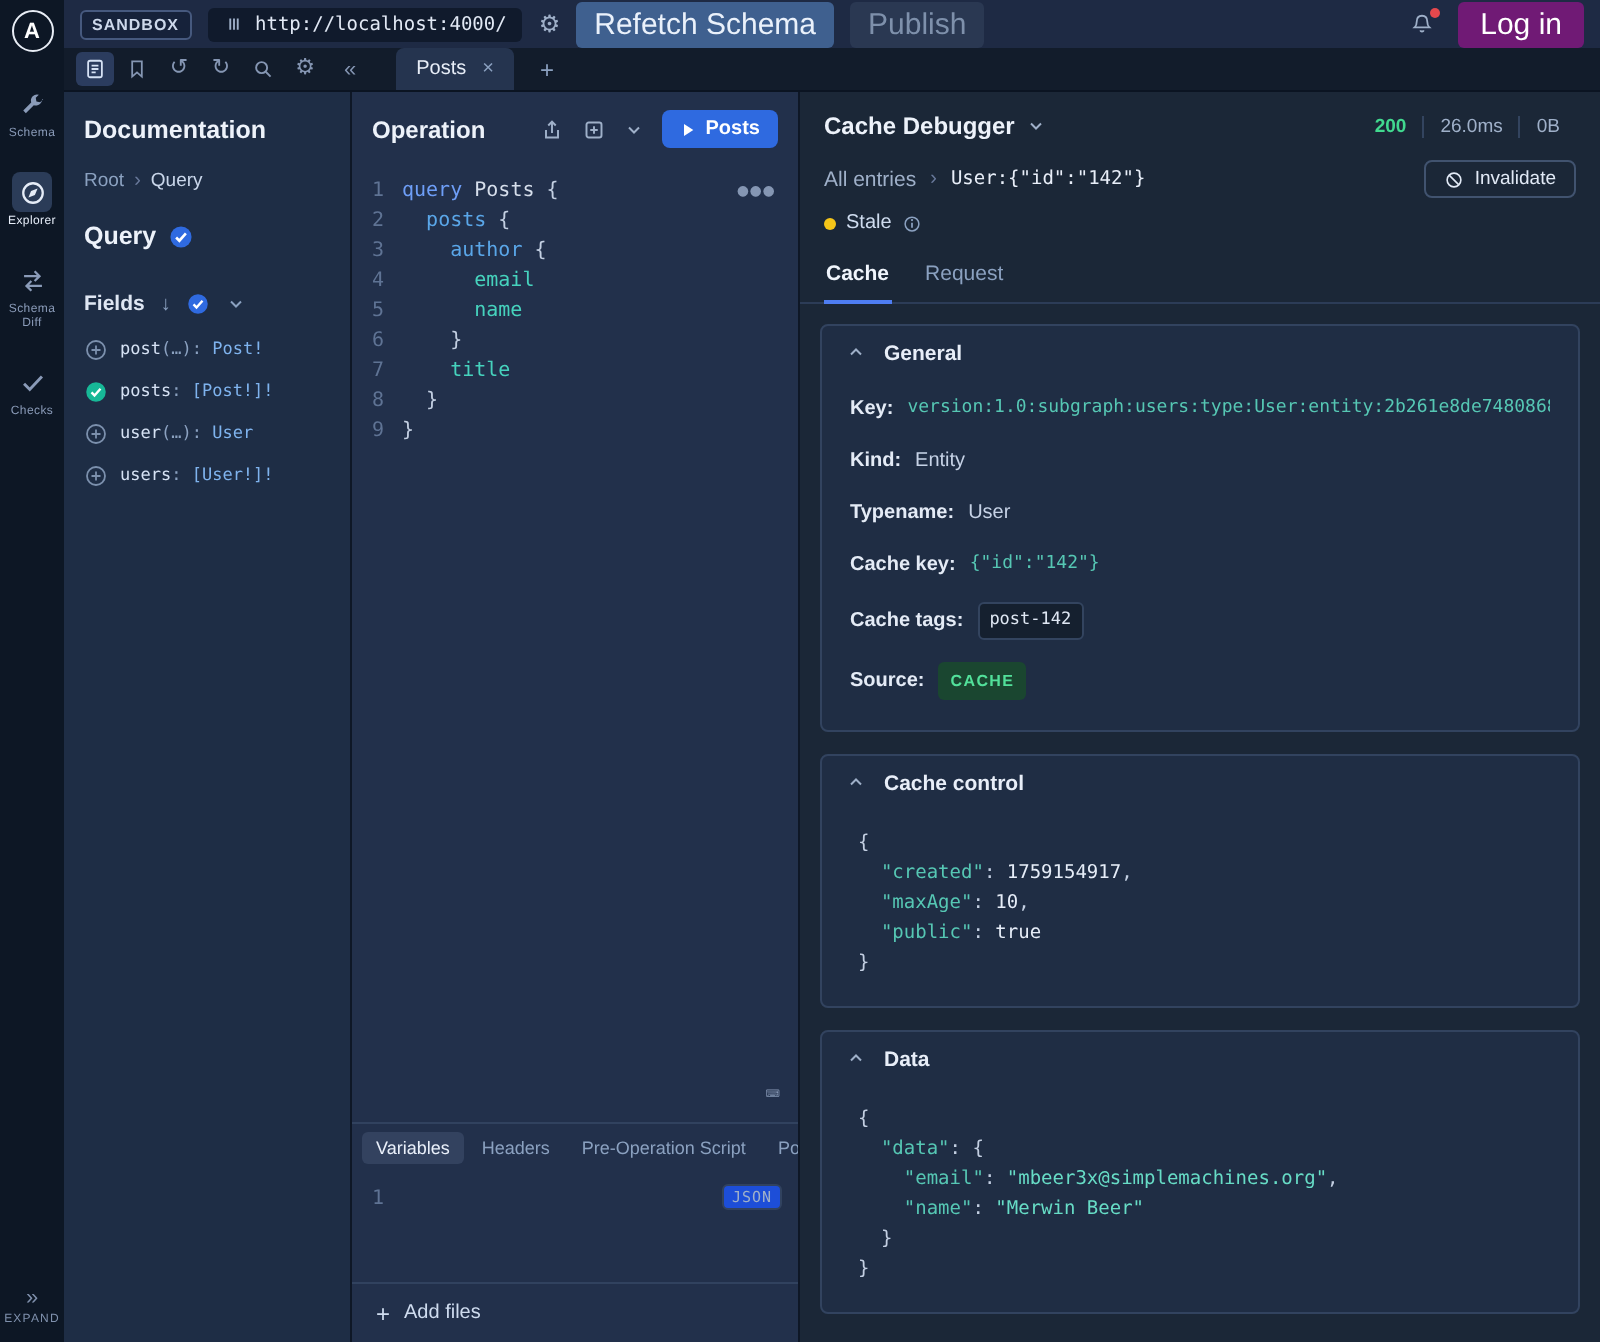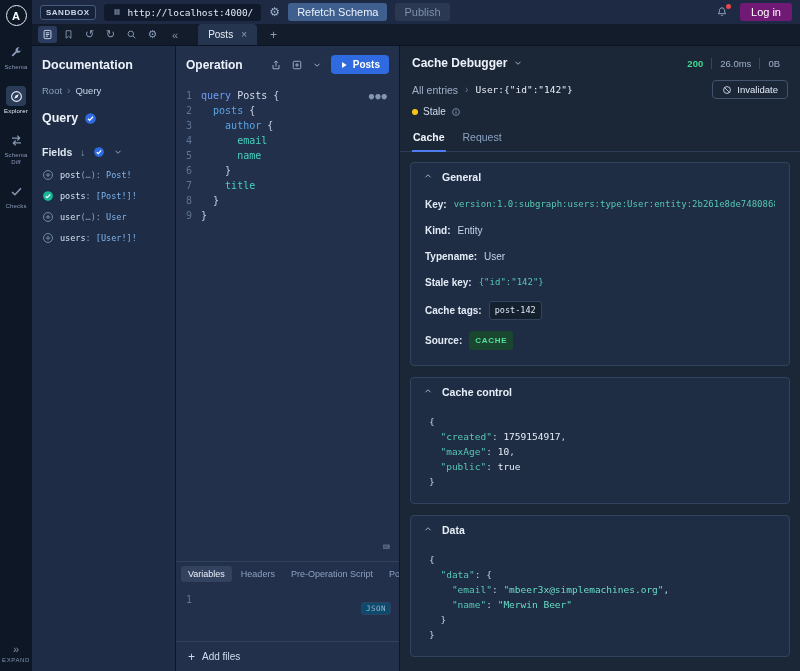--- a/index.html
+++ b/index.html
@@ -18,21 +18,21 @@
   .rail-bottom { margin-top:auto; margin-bottom:8px; display:flex; flex-direction:column; align-items:center; gap:3px; color:#7f90ac; cursor:pointer; }
   .rail-bottom .chev { font-size:11px; line-height:10px; }
   .rail-bottom .lbl { font-size:6px; letter-spacing:.6px; }
 
   
   .topbar { position:absolute; left:32px; top:0; right:0; height:24px; background:#1e2a44; display:flex; align-items:center; padding:0 8px; gap:8px; }
   .sandbox-badge { font-size:8px; font-weight:bold; letter-spacing:.5px; color:#cdd8ea; border:1px solid #46597e; border-radius:3px; padding:2px 5px; background:#16223a; }
   .url-pill { height:17px; background:#101a2c; border-radius:3px; display:flex; align-items:center; gap:6px; padding:0 8px; color:#e2e9f5; cursor:text; }
   .url-text { font-size:9.5px; font-family:"DejaVu Sans Mono","Liberation Mono",monospace; }
   .tb-icon { color:#9fb0c9; display:flex; align-items:center; cursor:pointer; font-size:12px; line-height:12px; }
-  .btn { border:none; border-radius:3px; font-size:11px; padding:3px 9px; cursor:pointer; font-family:inherit; }
+  .btn { border:none; border-radius:3px; font-size:15px; padding:3px 9px; cursor:pointer; font-family:inherit; }
   .btn-refetch { background:#3f608f; color:#eaf1fb; }
   .btn-publish { background:#2a3852; color:#7e90ab; }
   .topbar-right { margin-left:auto; display:flex; align-items:center; gap:12px; }
   .bell-wrap { position:relative; color:#9fb0c9; cursor:pointer; }
   .bell-dot { position:absolute; top:-2px; right:-3px; width:5px; height:5px; border-radius:50%; background:#e5484d; }
   .btn-login { background:#701a75; color:#fff; padding:3px 11px; }
 
   
   .toolbar { position:absolute; left:32px; top:24px; right:0; height:22px; background:#121c2b; display:flex; align-items:center; padding:0 6px; gap:2px; border-bottom:1px solid #0b1422; }
   .tool-btn { width:19px; height:17px; border-radius:3px; display:flex; align-items:center; justify-content:center; color:#8596b3; cursor:pointer; font-size:11px; line-height:11px; }
@@ -68,21 +68,21 @@
   .code-line { display:flex; }
   .gutter { width:25px; text-align:right; padding-right:9px; color:#5f7394; flex:none; }
   .code-text { white-space:pre; }
   .tok-k { color:#6e9ef7; } .tok-o { color:#d6deeb; } .tok-f { color:#5aa6e8; } .tok-l { color:#46d2bd; } .tok-p { color:#c3cfe2; }
   .editor-dots { position:absolute; top:8px; right:11px; color:#8596b3; font-size:9px; letter-spacing:1px; cursor:pointer; }
   .kbd-icon { position:absolute; bottom:6px; right:9px; color:#8596b3; font-size:12px; cursor:pointer; }
   .op-tabs { border-top:1px solid #31425f; display:flex; align-items:center; height:24px; padding:0 5px; gap:2px; overflow:hidden; white-space:nowrap; flex:none; }
   .op-tab { font-size:9px; color:#8ba1c0; padding:3px 7px; border-radius:3px; cursor:pointer; flex:none; }
   .op-tab.active { background:#33425f; color:#eaf0fa; }
   .vars { position:relative; height:56px; font-family:"DejaVu Sans Mono","Liberation Mono",monospace; font-size:10px; padding-top:9px; flex:none; cursor:text; }
-  .json-badge { position:absolute; top:17px; right:8px; font-size:7.5px; color:#9fb0c9; background:#0c4a6e; border:1px solid #31425f; border-radius:3px; padding:1px 4px; letter-spacing:.5px; }
+  .json-badge { position:absolute; top:7px; right:8px; font-size:7.5px; color:#9fb0c9; background:#1d4ed8; border:1px solid #31425f; border-radius:3px; padding:1px 4px; letter-spacing:.5px; }
   .add-files { border-top:1px solid #31425f; height:30px; display:flex; align-items:center; gap:7px; padding:0 12px; font-size:10px; color:#cfdcef; cursor:pointer; flex:none; }
   .add-plus { font-size:12px; }
 
   
   .cache { flex:1; background:#1b2737; display:flex; flex-direction:column; min-width:0; }
   .cache-header { display:flex; align-items:center; padding:10px 12px 5px; gap:6px; }
   .cache-title { font-size:12px; font-weight:bold; color:#edf2fa; cursor:pointer; }
   .cache-title-chev { color:#9fb0c9; cursor:pointer; }
   .cache-metrics { margin-left:auto; display:flex; align-items:flex-start; font-size:9.5px; color:#9fb0c9; }
   .metric { padding:0 8px; border-left:1px solid #33445f; }
@@ -438,21 +438,21 @@
             </div>
             <div class="gen-row">
               <span class="gen-label">Kind:</span>
               <span class="gen-plain">Entity</span>
             </div>
             <div class="gen-row">
               <span class="gen-label">Typename:</span>
               <span class="gen-plain">User</span>
             </div>
             <div class="gen-row">
-              <span class="gen-label">Stale key:</span>
+              <span class="gen-label">Cache key:</span>
               <span class="gen-mono">{"id":"142"}</span>
             </div>
             <div class="gen-row">
               <span class="gen-label">Cache tags:</span>
               <span class="gen-tag">post-142</span>
             </div>
             <div class="gen-row">
               <span class="gen-label">Source:</span>
               <span class="gen-source">CACHE</span>
             </div>

